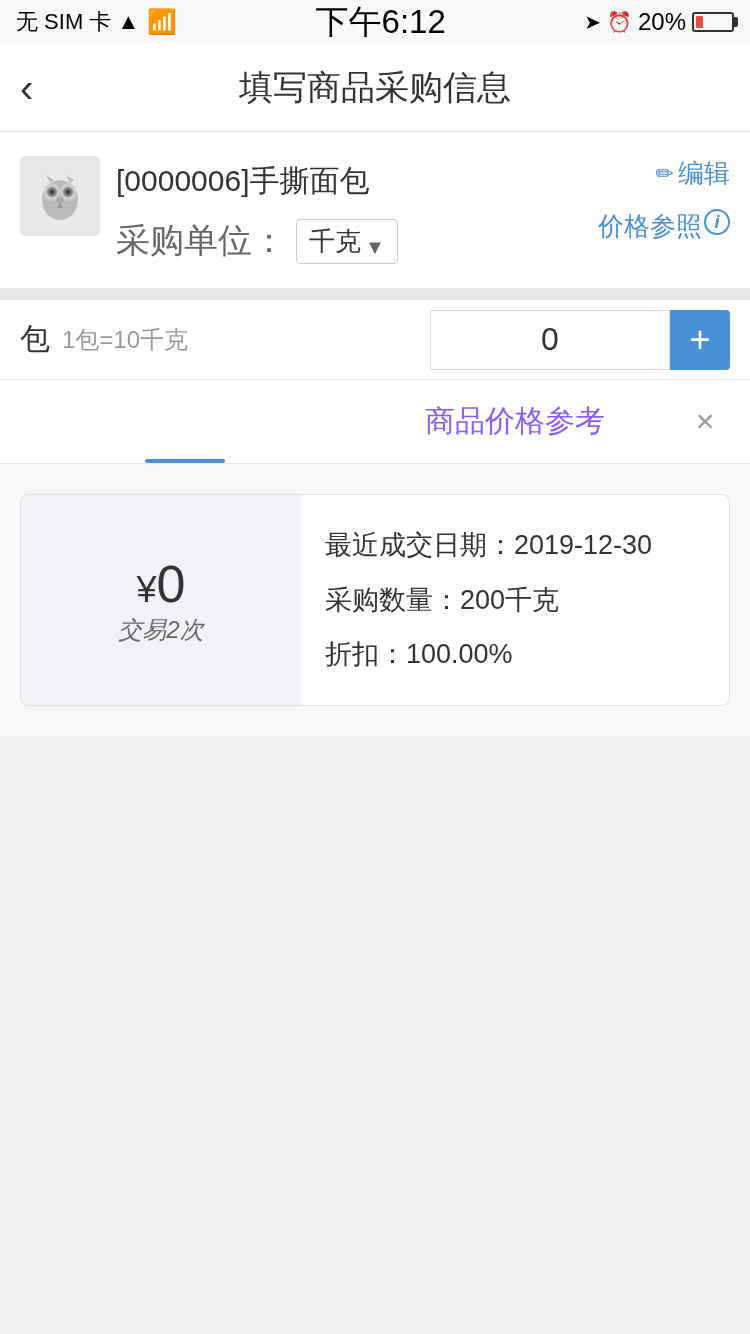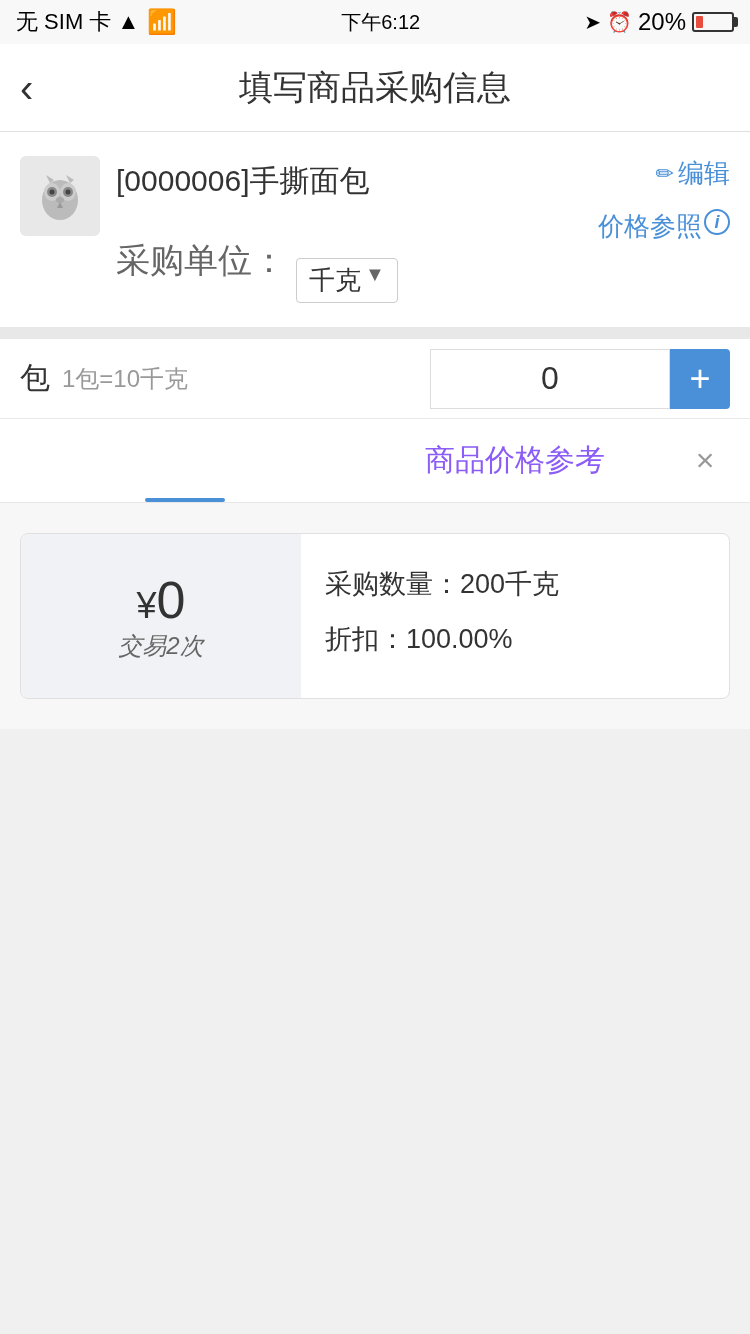--- a/index.html
+++ b/index.html
@@ -24,21 +24,21 @@
       font-weight: 500;
       text-align: right;
     }
     .status-left {
       display: flex;
       align-items: center;
       gap: 8px;
       font-size: 24px;
     }
     .status-center {
-      font-size: 20px;
+      font-size: 33px;
       font-weight: 500;
     }
     .status-right {
       display: flex;
       align-items: center;
       gap: 6px;
       font-size: 22px;
     }
     .battery {
       display: inline-flex;
@@ -145,29 +145,28 @@
       align-items: center;
       margin-top: 16px;
       gap: 10px;
     }
     .unit-label {
       font-size: 34px;
       color: #666;
     }
     .unit-dropdown {
       display: inline-flex;
-      align-items: flex-start;
+      align-items: flex-end;
       gap: 4px;
       border: 1px solid #ccc;
       border-radius: 4px;
       padding: 4px 12px;
       font-size: 26px;
       color: #333;
       cursor: pointer;
-      margin-top: 40px;
     }
     .unit-dropdown-arrow {
       font-size: 20px;
       color: #666;
     }
     .edit-btn {
       font-size: 26px;
       color: #4a90d9;
       cursor: pointer;
       display: flex;
@@ -455,20 +454,23 @@
   <div class="tabs-content">
     <div class="history-card">
       <div class="history-card-left">
         <div class="history-price">
           <span class="history-price-yen">¥</span><span>0</span>
         </div>
         <div class="history-count">交易2次</div>
       </div>
       <div class="history-card-right">
         <div class="history-detail-row">
+          <span>最近成交日期：</span><span>2019-12-30</span>
+        </div>
+        <div class="history-detail-row">
           <span>采购数量：</span><span>200千克</span>
         </div>
         <div class="history-detail-row">
           <span>折扣：</span><span>100.00%</span>
         </div>
       </div>
     </div>
   </div>
 </div>
 

